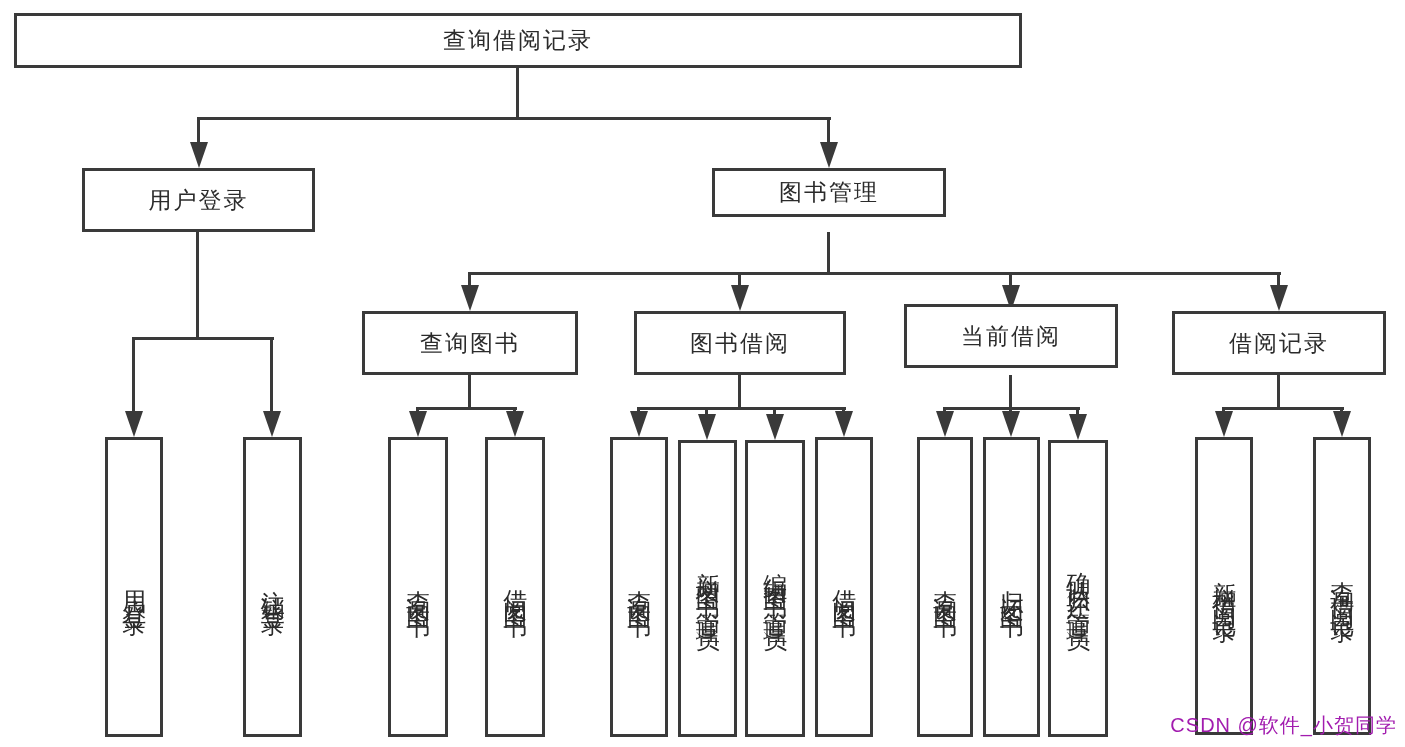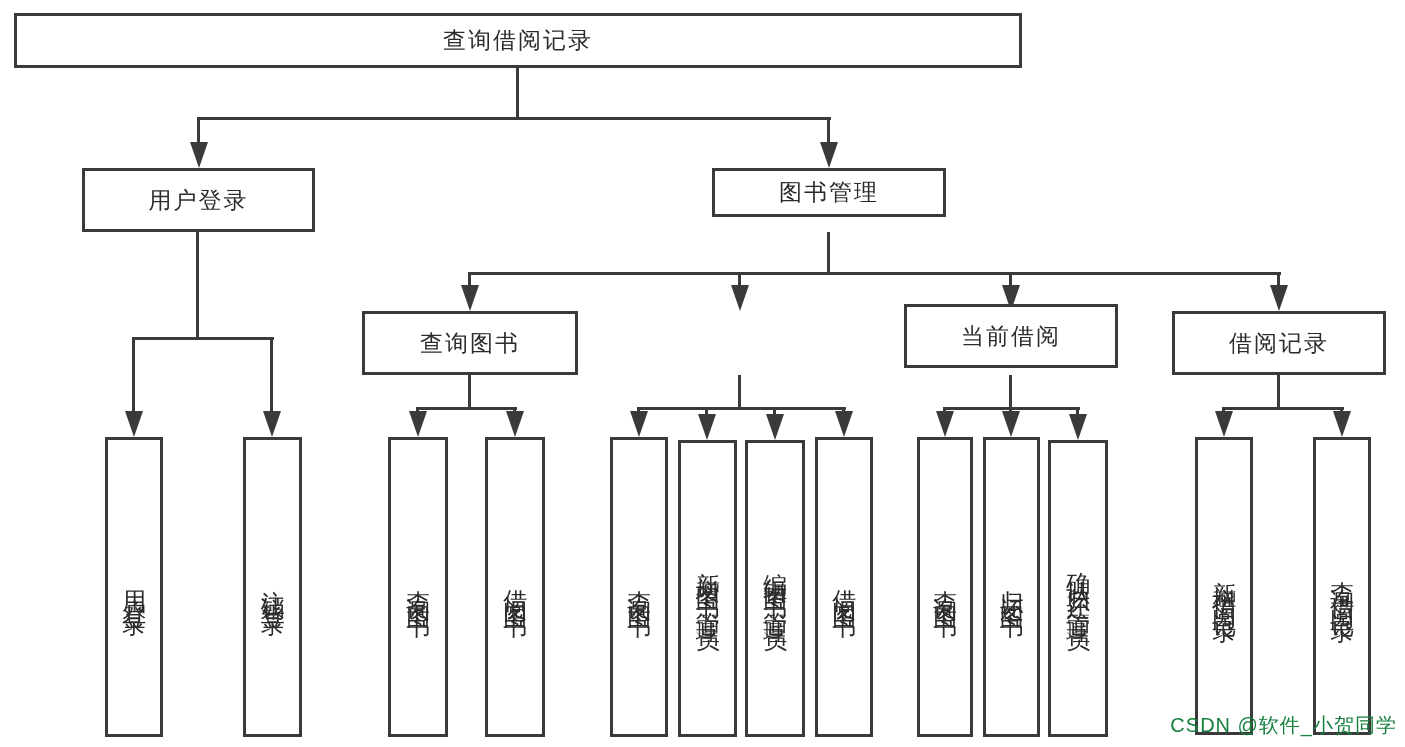--- a/index.html
+++ b/index.html
@@ -49,21 +49,21 @@
     height: 0;
     border-left: 9px solid transparent;
     border-right: 9px solid transparent;
     border-top: 26px solid #3a3a3a;
   }
   .watermark {
     position: absolute;
     right: 8px;
     top: 712px;
     font-size: 20px;
-    color: #15803d;
+    color: #a21caf;
     letter-spacing: 1px;
     white-space: nowrap;
   }
 </style>
 </head>
 <body>
 
 <div id="stage">
 
   <div class="box" style="left:14px; top:13px; width:1008px; height:55px;">
@@ -98,20 +98,23 @@
   <div class="vline" style="left:738px;  top:272px; height:15px;"></div>
   <div class="arrow" style="left:731px;  top:285px;"></div>
   <div class="vline" style="left:1009px; top:272px; height:15px;"></div>
   <div class="arrow" style="left:1002px; top:285px;"></div>
   <div class="vline" style="left:1277px; top:272px; height:15px;"></div>
   <div class="arrow" style="left:1270px; top:285px;"></div>
 
   <div class="box" style="left:362px; top:311px; width:216px; height:64px;">
     <span class="hlabel">查询图书</span>
   </div>
+  <div class="box" style="left:634px; top:311px; width:212px; height:64px;">
+    <span class="hlabel">图书借阅</span>
+  </div>
   <div class="box" style="left:904px; top:304px; width:214px; height:64px;">
     <span class="hlabel">当前借阅</span>
   </div>
   <div class="box" style="left:1172px; top:311px; width:214px; height:64px;">
     <span class="hlabel">借阅记录</span>
   </div>
 
   <div class="vline" style="left:468px; top:375px; height:32px;"></div>
   <div class="hline" style="left:416px; top:407px; width:101px;"></div>
   <div class="vline" style="left:416px; top:407px; height:8px;"></div>

